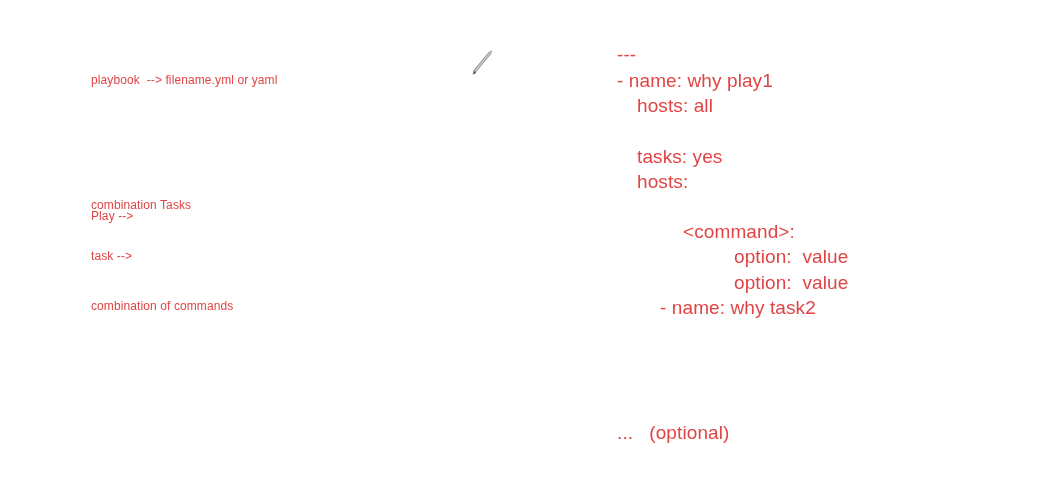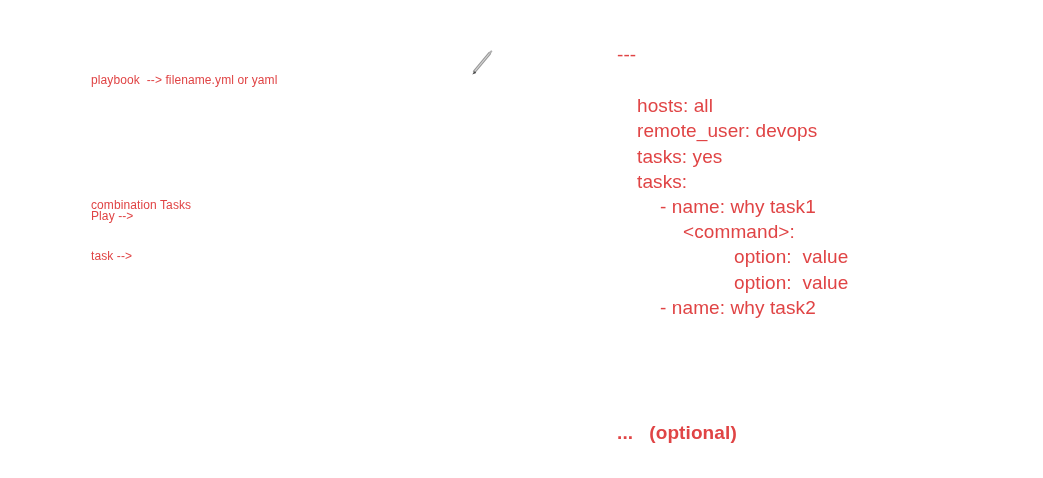--- a/index.html
+++ b/index.html
@@ -77,21 +77,21 @@
   .yr3  { top: 94px;  }
   .yr4  { top: 119px; }
   .yr5  { top: 145px; }
   .yr6  { top: 170px; }
   .yr7  { top: 195px; }
   .yr8  { top: 220px; }
   .yr9  { top: 245px; }
   .yr10 { top: 271px; }
   .yr11 { top: 296px; }
   .yr12 { top: 371px; }
-  .yr13 { top: 421px; font-weight: bold; }
+  .yr13 { top: 421px; }
 
   
   #pen-cursor {
     position: absolute;
     left: 468px;
     top: 50px;
     width: 26px;
     height: 30px;
     pointer-events: none;
   }
@@ -99,29 +99,29 @@
 </head>
 <body>
 
 <div class="canvas">
 
   <div id="left-column">
     <div class="ink left-line l1">playbook  --&gt; filename.yml or yaml</div>
     <div class="ink left-line l3">Play --&gt;</div>
     <div class="ink left-line l4">combination Tasks</div>
     <div class="ink left-line l5">task --&gt;</div>
+    <div class="ink left-line l6">combination of commands</div>
   </div>
 
   <div id="yaml-column">
     <div class="yaml-line y-i0 yr1">---</div>
+    <div class="yaml-line y-i0 yr2">- name: why play1</div>
     <div class="yaml-line y-i1 yr3">hosts: all</div>
-    <div class="yaml-line y-i1 yr4">remote_user: devops</div>
     <div class="yaml-line y-i1 yr5">tasks: yes</div>
-    <div class="yaml-line y-i1 yr6">tasks:</div>
-    <div class="yaml-line y-i2 yr7">- name: why task1</div>
+    <div class="yaml-line y-i1 yr6">hosts:</div>
     <div class="yaml-line y-i3 yr8">&lt;command&gt;:</div>
     <div class="yaml-line y-i4 yr9">option:  value</div>
     <div class="yaml-line y-i4 yr10">option:  value</div>
     <div class="yaml-line y-i2 yr11">- name: why task2</div>
     <div class="yaml-line y-i0 yr13">...   (optional)</div>
   </div>
 
   <div id="pen-cursor">
     <svg width="26" height="30" viewBox="0 0 26 30" xmlns="http://www.w3.org/2000/svg">
 

